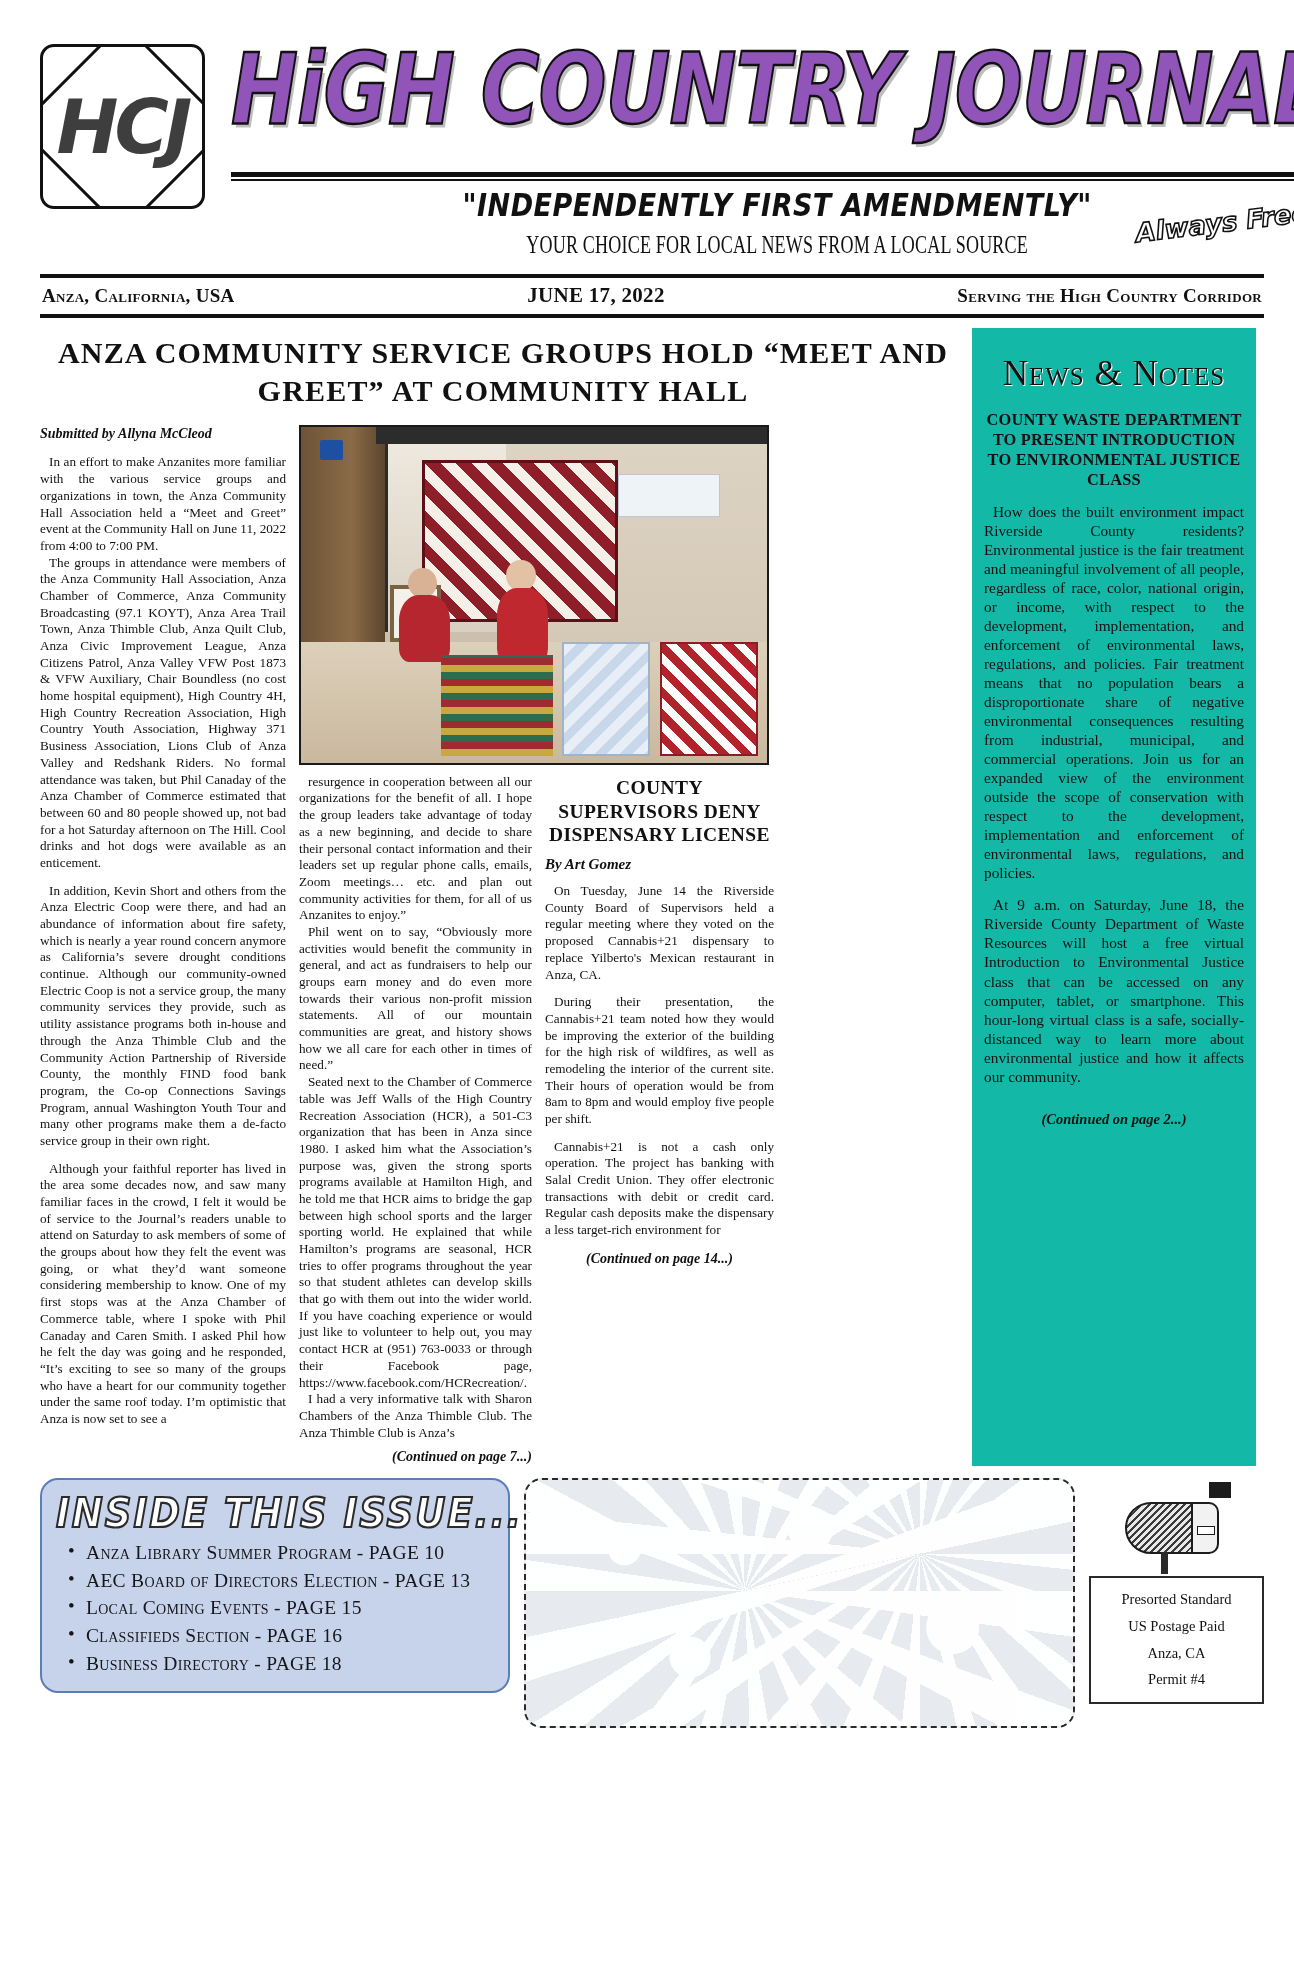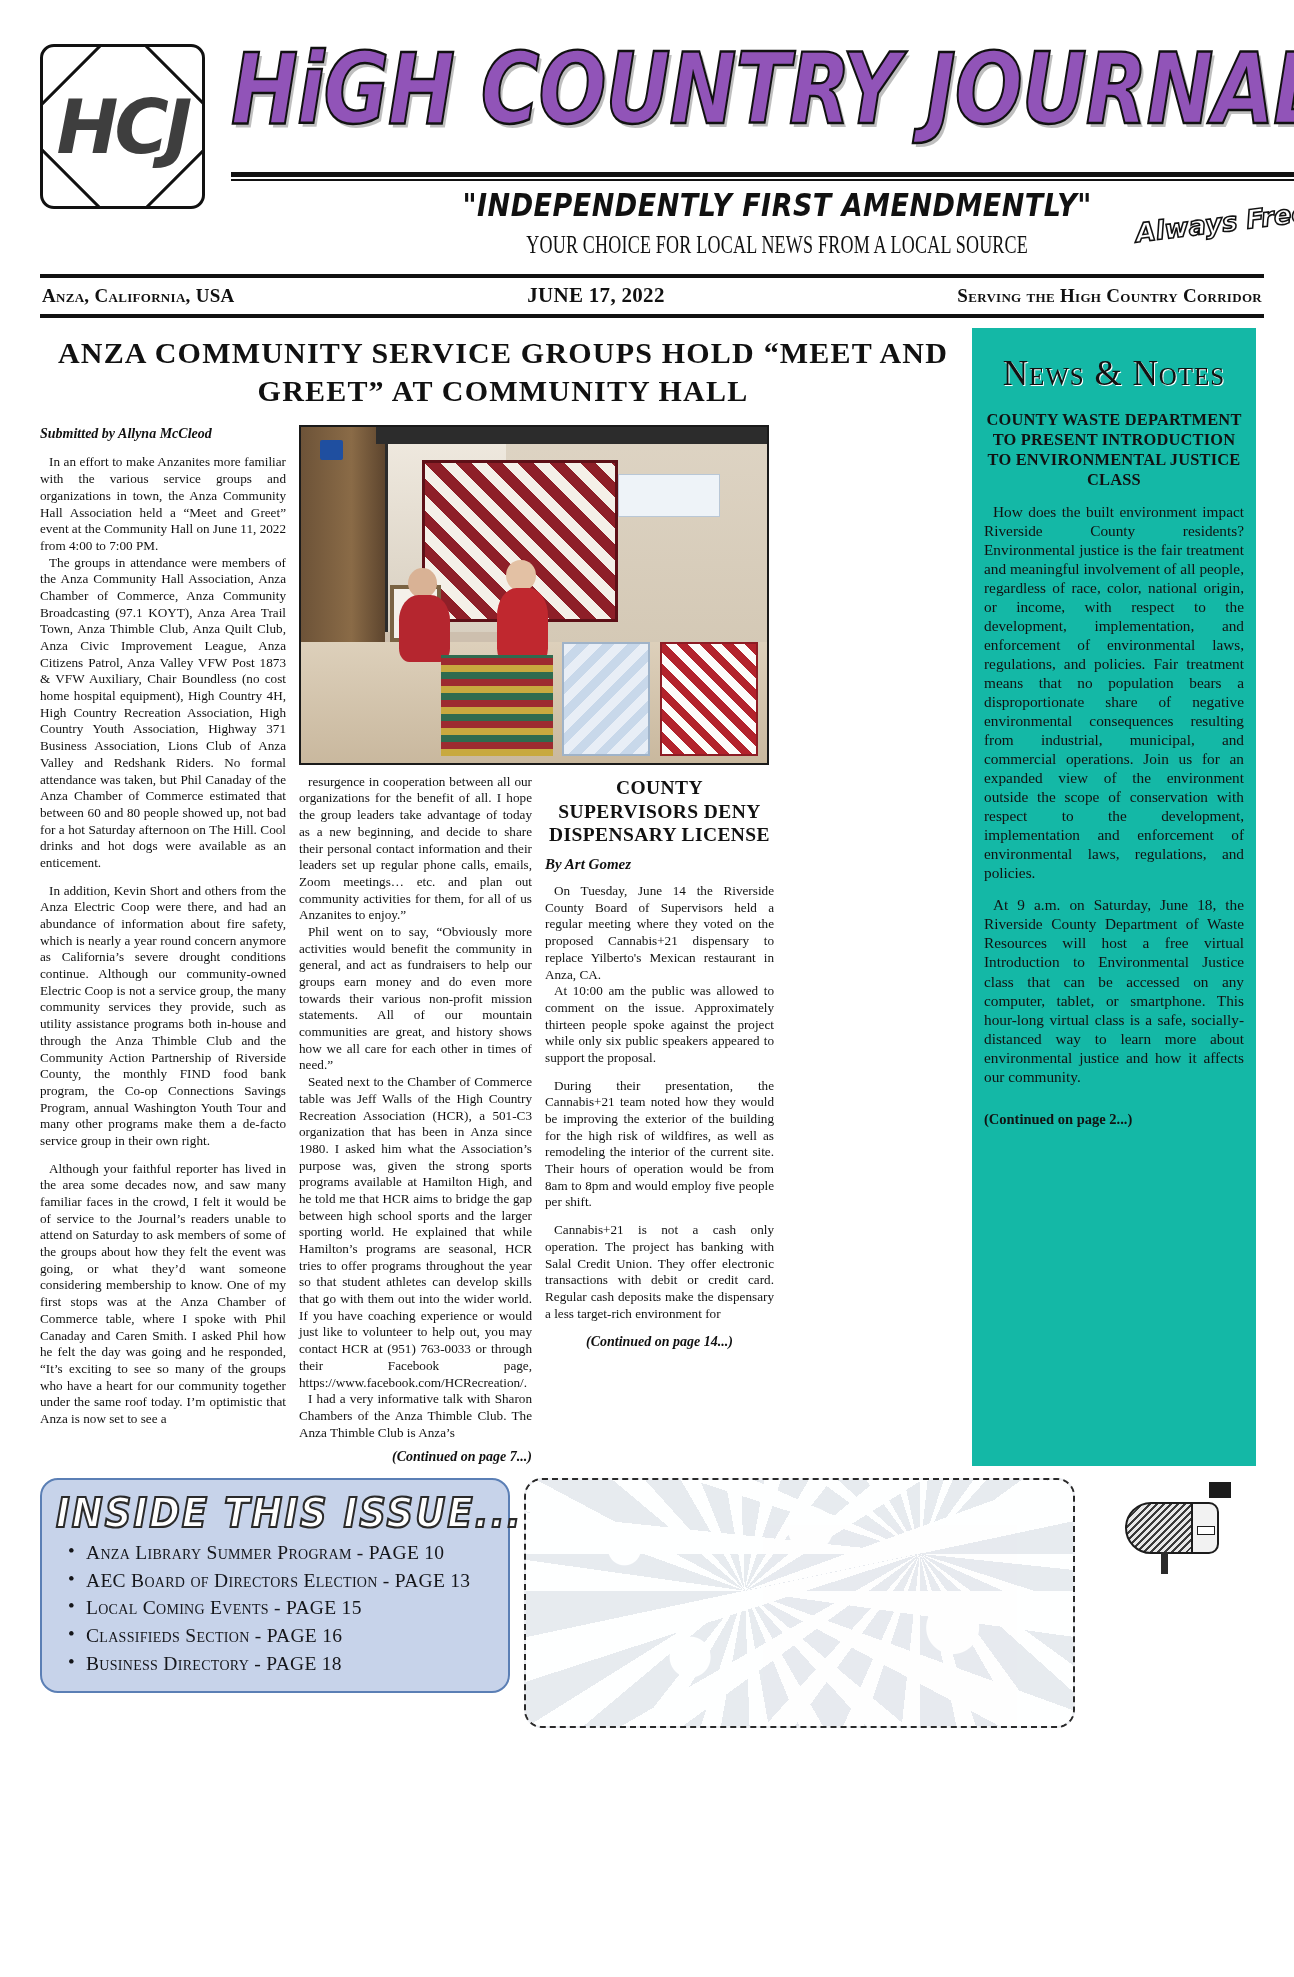--- a/index.html
+++ b/index.html
@@ -144,21 +144,21 @@
   .nn-title {
     text-align:center; font-size:35px; font-variant:small-caps; font-weight:normal;
     line-height:1.02; letter-spacing:1px; margin:14px 0 18px; color:#111;
     text-shadow:1px 1px 0 #fff;
   }
   .nn-head { text-align:center; font-weight:bold; font-size:16.4px; line-height:1.22;
     letter-spacing:0.2px; margin-bottom:12px; }
   .nn-body { font-size:15.3px; line-height:1.245; text-align:justify; }
   .nn-body p { margin:0; text-indent:9px; }
   .nn-gap { height:13px; }
-  .nn-cont { font-weight:bold; font-size:14.5px; text-align:left; margin-top:12px; }
+  .nn-cont { font-weight:bold; font-style:italic; font-size:14.5px; text-align:center; margin-top:12px; }
 
   
   .bottom { display:flex; margin:12px 30px 0 40px; gap:14px; align-items:flex-start; }
   .inside-box {
     width:470px; flex:0 0 470px; background:#c7d3ea; border:2px solid #5b7fb5;
     border-radius:18px; padding:10px 14px 14px;
   }
   .inside-title {
     font-family:"DejaVu Sans", sans-serif; font-weight:bold; font-style:italic;
     font-size:37px; color:#ffffff; -webkit-text-stroke:2px #2b2b2b;
@@ -272,21 +272,20 @@
               <p>Phil went on to say, “Obviously more activities would benefit the community in general, and act as fundraisers to help our groups earn money and do even more towards their various non-profit mission statements. All of our mountain communities are great, and history shows how we all care for each other in times of need.”</p>
               <p>Seated next to the Chamber of Commerce table was Jeff Walls of the High Country Recreation Association (HCR), a 501-C3 organization that has been in Anza since 1980. I asked him what the Association’s purpose was, given the strong sports programs available at Hamilton High, and he told me that HCR aims to bridge the gap between high school sports and the larger sporting world. He explained that while Hamilton’s programs are seasonal, HCR tries to offer programs throughout the year so that student athletes can develop skills that go with them out into the wider world. If you have coaching experience or would just like to volunteer to help out, you may contact HCR at (951) 763-0033 or through their Facebook page, https://www.facebook.com/HCRecreation/.</p>
               <p>I had a very informative talk with Sharon Chambers of the Anza Thimble Club. The Anza Thimble Club is Anza’s</p>
               <div class="cont">(Continued on page 7...)</div>
             </div>
 
             <div class="col c3">
               <div class="subhead">COUNTY SUPERVISORS DENY DISPENSARY LICENSE</div>
               <div class="sub-byline">By Art Gomez</div>
               <p>On Tuesday, June 14 the Riverside County Board of Supervisors held a regular meeting where they voted on the proposed Cannabis+21 dispensary to replace Yilberto's Mexican restaurant in Anza, CA.</p>
-              <p>At 10:00 am the public was allowed to comment on the issue. Approximately thirteen people spoke against the project while only six public speakers appeared to support the proposal.</p>
               <div class="spacer"></div>
               <p>During their presentation, the Cannabis+21 team noted how they would be improving the exterior of the building for the high risk of wildfires, as well as remodeling the interior of the current site. Their hours of operation would be from 8am to 8pm and would employ five people per shift.</p>
               <div class="spacer"></div>
               <p>Cannabis+21 is not a cash only operation. The project has banking with Salal Credit Union. They offer electronic transactions with debit or credit card. Regular cash deposits make the dispensary a less target-rich environment for</p>
               <div class="cont-c">(Continued on page 14...)</div>
             </div>
           </div>
         </div>
 
       </div>
@@ -323,17 +322,23 @@
     </div>
 
     <div class="postage">
       <div class="mailbox">
         <div class="mb-flag"></div>
         <div class="mb-body"></div>
         <div class="mb-front"></div>
         <div class="mb-slot"></div>
         <div class="mb-pole"></div>
       </div>
+      <div class="postage-box">
+        <div>Presorted Standard</div>
+        <div>US Postage Paid</div>
+        <div>Anza, CA</div>
+        <div>Permit #4</div>
+      </div>
     </div>
 
   </div>
 
 </div>
 
 </body></html>

